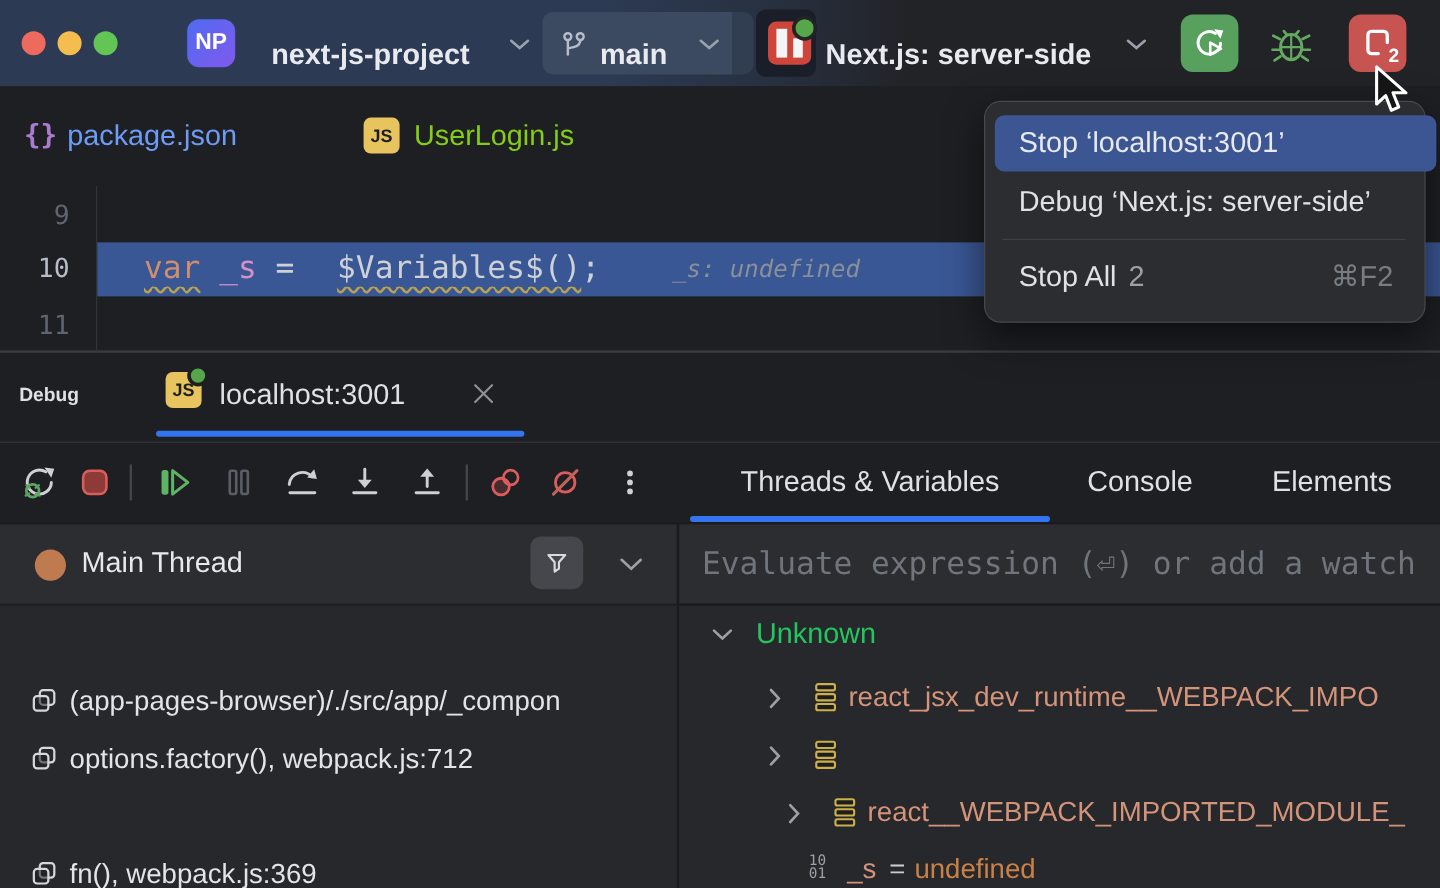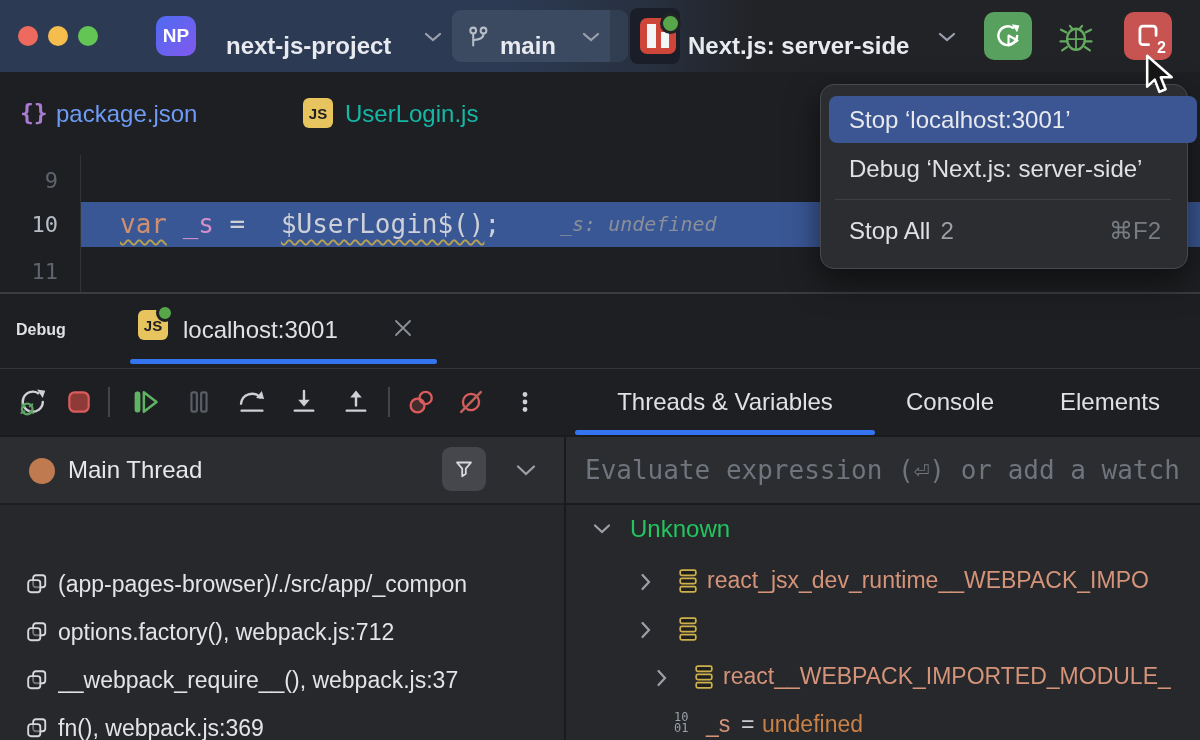--- a/index.html
+++ b/index.html
@@ -159,35 +159,35 @@
     </div>
   </div>
 
   <div class="abs tabstrip">
     <div class="abs" style="left:0;top:0;width:260px;height:83px">
       <span class="abs braces">{}</span>
       <span class="abs tab-label" style="left:56px;color:#6D9BF5">package.json</span>
     </div>
     <div class="abs" style="left:290px;top:0;width:270px;height:83px">
       <div class="abs js-badge" style="left:13px;top:26px">JS</div>
-      <span class="abs tab-label" style="left:55px;color:#14b8a6">UserLogin.js</span>
+      <span class="abs tab-label" style="left:55px;color:#84cc16">UserLogin.js</span>
     </div>
     <svg class="abs" style="left:518px;top:110px" width="18" height="18">
       <path d="M2 2 L16 16 M16 2 L2 16" stroke="#8C9097" stroke-width="1.8" stroke-linecap="round"></path>
       </svg>
     <div class="abs tab-underline-gray"></div>
   </div>
 
   <div class="abs editor"></div>
   <div class="abs exec-band"></div>
   <div class="abs gutter-line"></div>
   <div class="abs lnum" style="top:158px">9</div>
   <div class="abs lnum" style="top:202px;color:#B7BDC7">10</div>
   <div class="abs lnum" style="top:249px">11</div>
-  <div class="abs code"><span class="kw wavy">var</span> <span class="pink">_s</span> <span class="fg">=</span> <span class="fg wavy">$UserLogin$()</span><span class="fg">;</span></div>
+  <div class="abs code"><span class="kw wavy">var</span> <span class="pink">_s</span> <span class="fg">=</span> <span class="fg wavy">$Variables$()</span><span class="fg">;</span></div>
   <div class="abs hint">_s: undefined</div>
 
   <div class="abs hline" style="top:292px;height:2px"></div>
   <div class="abs debug-title">Debug</div>
   <div class="abs" style="left:138px;top:310px">
     <div class="js-badge" style="width:30px;height:30px">JS</div>
     <div class="abs run-dot" style="right:-6px;top:-6px;width:12px;height:12px;border-width:3px;border-color:#1E1F22"></div>
   </div>
   <div class="abs sess-label">localhost:3001</div>
   <svg class="abs" style="left:394px;top:319px" width="18" height="18">
@@ -292,27 +292,20 @@
         <rect x="2" y="6.5" width="11" height="11" rx="2.5" fill="rgba(30,31,34,.55)" stroke="#D5D7DB" stroke-width="1.7"></rect>
         </svg>
       <div class="abs frame-text">(app-pages-browser)/./src/app/_compon</div>
     </div>
     <div class="abs frame-row" style="top:103px">
       <svg class="abs frame-ico" width="22" height="22" viewBox="0 0 20 20">
         <rect x="6.5" y="2" width="11" height="11" rx="2.5" fill="none" stroke="#D5D7DB" stroke-width="1.7"></rect>
         <rect x="2" y="6.5" width="11" height="11" rx="2.5" fill="rgba(30,31,34,.55)" stroke="#D5D7DB" stroke-width="1.7"></rect>
         </svg>
       <div class="abs frame-text">options.factory(), webpack.js:712</div>
-    </div>
-    <div class="abs frame-row" style="top:151px">
-      <svg class="abs frame-ico" width="22" height="22" viewBox="0 0 20 20">
-        <rect x="6.5" y="2" width="11" height="11" rx="2.5" fill="none" stroke="#D5D7DB" stroke-width="1.7"></rect>
-        <rect x="2" y="6.5" width="11" height="11" rx="2.5" fill="rgba(30,31,34,.55)" stroke="#D5D7DB" stroke-width="1.7"></rect>
-        </svg>
-      <div class="abs frame-text">__webpack_require__(), webpack.js:37</div>
     </div>
     <div class="abs frame-row" style="top:199px">
       <svg class="abs frame-ico" width="22" height="22" viewBox="0 0 20 20">
         <rect x="6.5" y="2" width="11" height="11" rx="2.5" fill="none" stroke="#D5D7DB" stroke-width="1.7"></rect>
         <rect x="2" y="6.5" width="11" height="11" rx="2.5" fill="rgba(30,31,34,.55)" stroke="#D5D7DB" stroke-width="1.7"></rect>
         </svg>
       <div class="abs frame-text">fn(), webpack.js:369</div>
     </div>
   </div>
 

